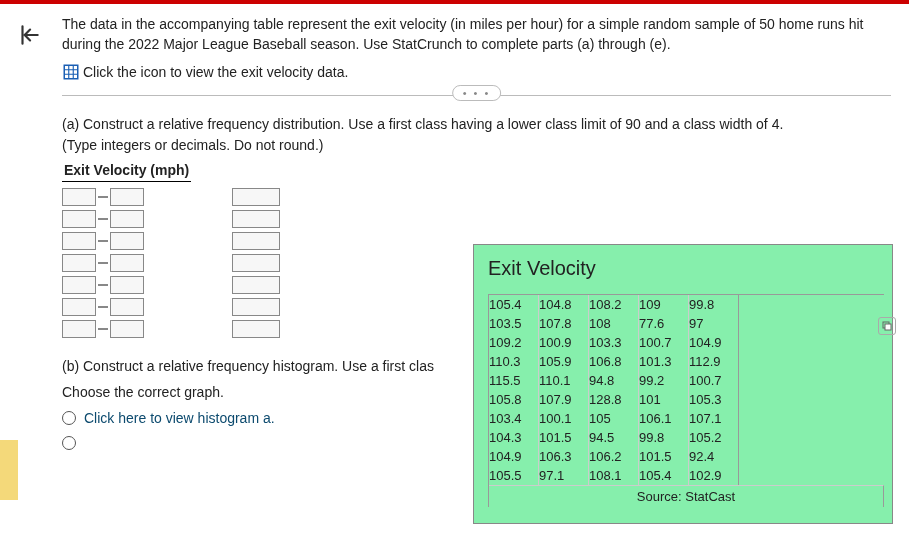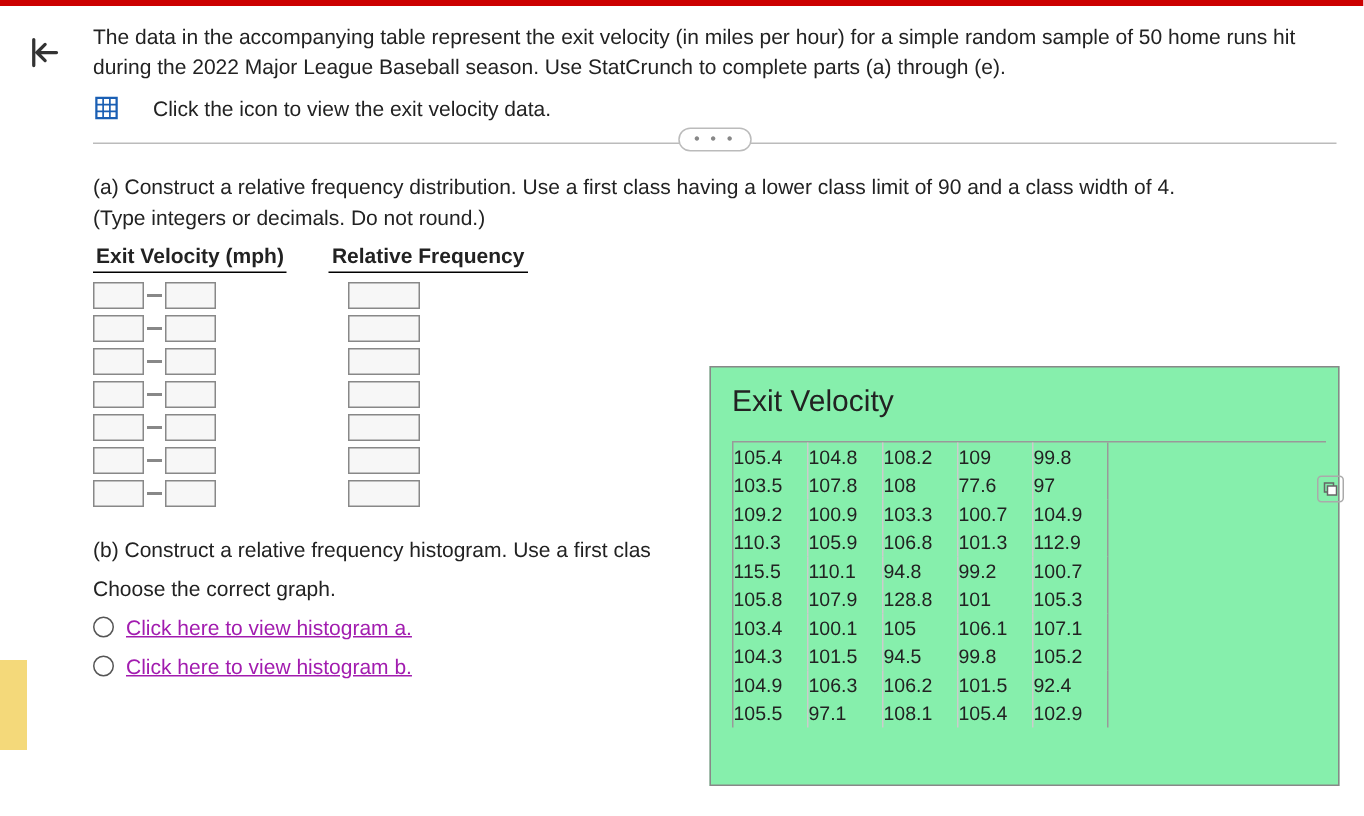--- a/index.html
+++ b/index.html
@@ -3,38 +3,38 @@
 <meta charset="utf-8">
 <style>
 *{box-sizing:border-box;margin:0;padding:0;font-family:Arial,Helvetica,sans-serif}
 body{width:909px;height:544px;background:#fff;position:relative;overflow:hidden}
 .redbar{height:4px;background:#c00;width:100%}
 .main{display:flex;height:544px}
 .navcol{width:58px;padding-top:14px;display:flex;flex-direction:column;align-items:center;border-right:0}
 .navbtn{width:34px;height:34px;display:flex;align-items:center;justify-content:center;color:#333;cursor:pointer}
 .content{flex:1;padding:10px 18px 0 4px;position:relative;color:#222;font-size:14px}
 .intro{line-height:1.45;margin-bottom:8px}
-.iconrow{display:flex;align-items:center;gap:22px;margin:6px 0 14px}
+.iconrow{display:flex;align-items:center;gap:3px;margin:6px 0 14px}
 .tableicon{width:18px;height:18px;display:flex;align-items:center;justify-content:center;color:#1a5fb4}
 .hr{border:0;border-top:1px solid #bbb;margin:10px 0 18px;position:relative}
 .dots{position:absolute;left:50%;top:-10px;transform:translateX(-50%);background:#fff;border:1px solid #bbb;border-radius:10px;padding:1px 10px;font-size:11px;letter-spacing:2px;color:#888;cursor:pointer}
 .part-a{font-size:14px;line-height:1.5}
 .tabheads{display:flex;gap:28px;margin-top:4px}
 .thead{border-bottom:1px solid #000;padding:0 2px;font-weight:bold;font-size:14px}
 .inputs{display:flex;gap:88px;margin-top:6px}
 .colin{display:flex;flex-direction:column;gap:4px}
 .pair{display:flex;align-items:center}
 .ibox{width:34px;height:18px;border:1px solid #888;background:#f7f7f7}
 .dash{width:10px;height:2px;background:#888;margin:0 2px}
 .colin2 .ibox{width:48px}
 .part-b{margin-top:20px;font-size:14px}
 .pb-line{margin-top:10px}
 .radio{display:flex;align-items:center;margin-top:10px;gap:8px}
 .rcircle{width:14px;height:14px;border:1.5px solid #555;border-radius:50%}
-.rlink{color:#a21caf;text-decoration:underline;cursor:pointer}
+.rlink{color:#0c4a6e;cursor:pointer}
 .panel{position:absolute;right:16px;top:240px;width:420px;height:280px;border:1px solid #888;background:#86efac;padding:12px 8px 8px 14px}
 .ptitle{font-size:20px;font-weight:400;margin-bottom:14px}
 .datatable{border-top:1px solid #999;border-left:1px solid #999;font-size:13px}
 .datatitle{text-align:center;border-bottom:1px solid #999;border-right:1px solid #999;padding:3px 6px;font-size:13px}
 .drow{display:flex}
 .dcell{width:50px;text-align:left;border-right:1px solid #ccc;padding:2px 0;font-size:13px}
 .dcell:last-child{border-right:1px solid #999}
 .source{text-align:center;font-size:13px;padding:3px;border-right:1px solid #999;border-top:1px solid #ccc}
 .copybtn{position:absolute;right:-4px;top:72px;width:18px;height:18px;border:1px solid #aaa;border-radius:3px;font-size:11px;display:flex;align-items:center;justify-content:center;color:#666;cursor:pointer}
 .yellowbar{position:absolute;left:0;top:440px;width:18px;height:60px;background:#f4d97a}
@@ -65,21 +65,20 @@
     <div style="position:relative">
       <hr class="hr">
       <span class="dots">• • •</span>
     </div>
 
     <div class="part-a">
       <div>(a) Construct a relative frequency distribution. Use a first class having a lower class limit of 90 and a class width of 4.</div>
       <div>(Type integers or decimals. Do not round.)</div>
       <div class="tabheads">
         <span class="thead">Exit Velocity (mph)</span>
-        <span class="thead">Relative Frequency</span>
       </div>
       <div class="inputs">
         <div class="colin">
           <div class="pair">
               <div class="ibox"></div>
               <div class="dash"></div>
               <div class="ibox"></div>
             </div>
           <div class="pair">
               <div class="ibox"></div>
@@ -126,21 +125,20 @@
 
     <div class="part-b">
       <div>(b) Construct a relative frequency histogram. Use a first clas</div>
       <div class="pb-line">Choose the correct graph.</div>
       <div class="radio">
         <span class="rcircle"></span>
         <span class="rlink">Click here to view histogram a.</span>
       </div>
       <div class="radio">
         <span class="rcircle"></span>
-        <span class="rlink">Click here to view histogram b.</span>
       </div>
     </div>
 
     <div class="panel">
       <div class="ptitle">Exit Velocity</div>
       <div class="copybtn">
         <svg width="12" height="12" viewBox="0 0 24 24">
             <rect x="4" y="4" width="12" height="12" fill="none" stroke="#666" stroke-width="2"></rect>
             <rect x="8" y="8" width="12" height="12" fill="#fff" stroke="#666" stroke-width="2"></rect>
           </svg>
@@ -211,18 +209,19 @@
               <div class="dcell">92.4</div>
             </div>
             <div class="drow">
               <div class="dcell">105.5</div>
               <div class="dcell">97.1</div>
               <div class="dcell">108.1</div>
               <div class="dcell">105.4</div>
               <div class="dcell">102.9</div>
             </div>
           </div>
+        <div class="source">Source: StatCast</div>
       </div>
     </div>
 
   </div>
 </div>
 <div class="yellowbar"></div>
 
 </body></html>

